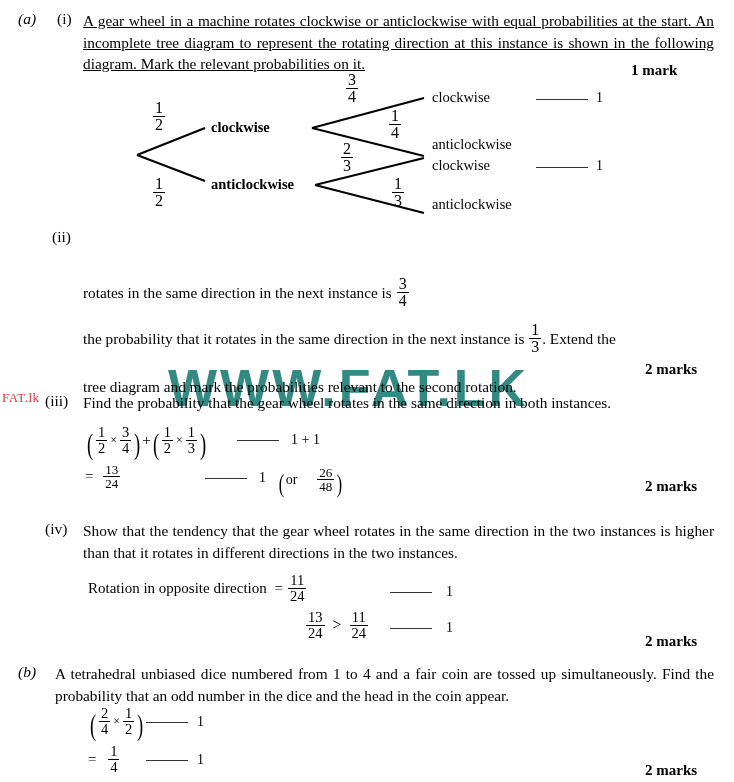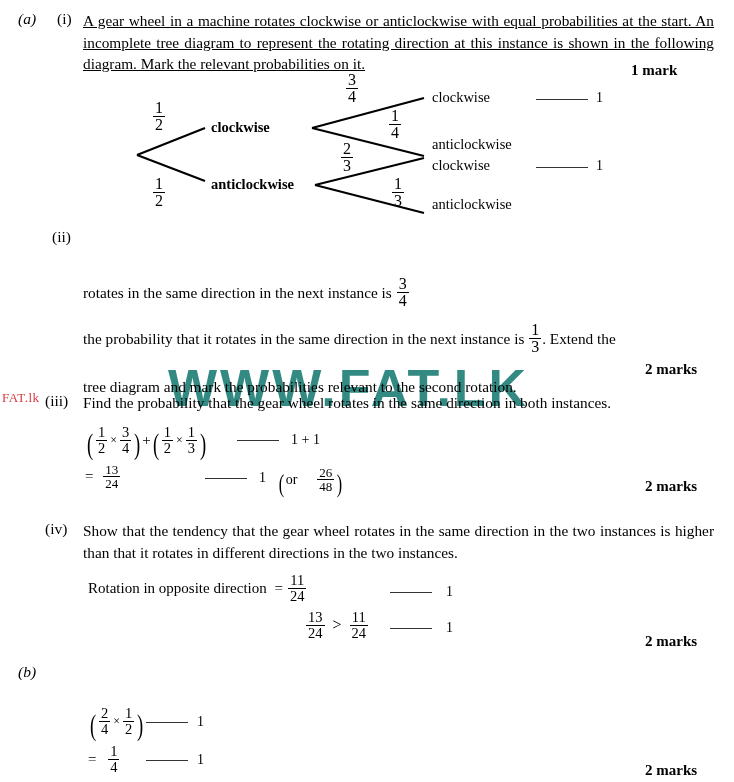--- a/index.html
+++ b/index.html
@@ -219,20 +219,21 @@
   <div class="work" style="left:446px; top:584px; font-size:14px;">1</div>
 
   <div class="work" style="left:305px; top:610px;">
     <span class="fr"><span class="n">13</span><span class="d">24</span></span><span style="margin:0 7px; font-size:16px;">&gt;</span><span class="fr"><span class="n">11</span><span class="d">24</span></span>
   </div>
   <div class="dashline" style="left:390px; top:628px; width:42px; z-index:2;"></div>
   <div class="work" style="left:446px; top:620px; font-size:14px;">1</div>
   <div class="marks" style="left:645px; top:633px;">2 marks</div>
 
   <div class="blk lbl-italic" style="left:18px; top:663px;">(b)</div>
+  <div class="blk para" style="left:55px; top:663px; width:659px;">A tetrahedral unbiased dice numbered from 1 to 4 and a fair coin are tossed up simultaneously. Find the probability that an odd number in the dice and the head in the coin appear.</div>
 
   <div class="work" style="left:88px; top:706px;">
     <span class="paren">(</span><span class="fr"><span class="n">2</span><span class="d">4</span></span><span class="times">×</span><span class="fr"><span class="n">1</span><span class="d">2</span></span><span class="paren">)</span>
   </div>
   <div class="dashline" style="left:146px; top:722px; width:42px; z-index:2;"></div>
   <div class="work" style="left:197px; top:714px; font-size:14px;">1</div>
 
   <div class="work" style="left:88px; top:744px;">
     <span>=</span>
     <span class="fr" style="margin-left:8px;"><span class="n">1</span><span class="d">4</span></span>

